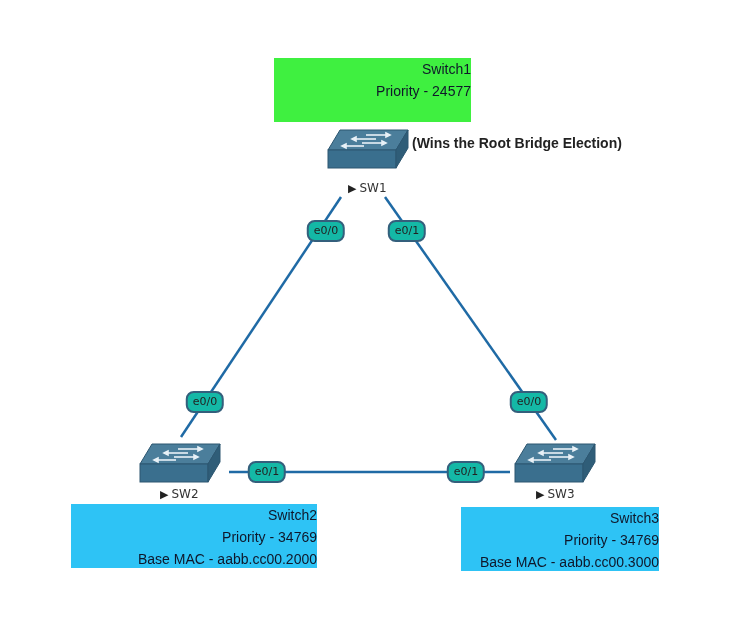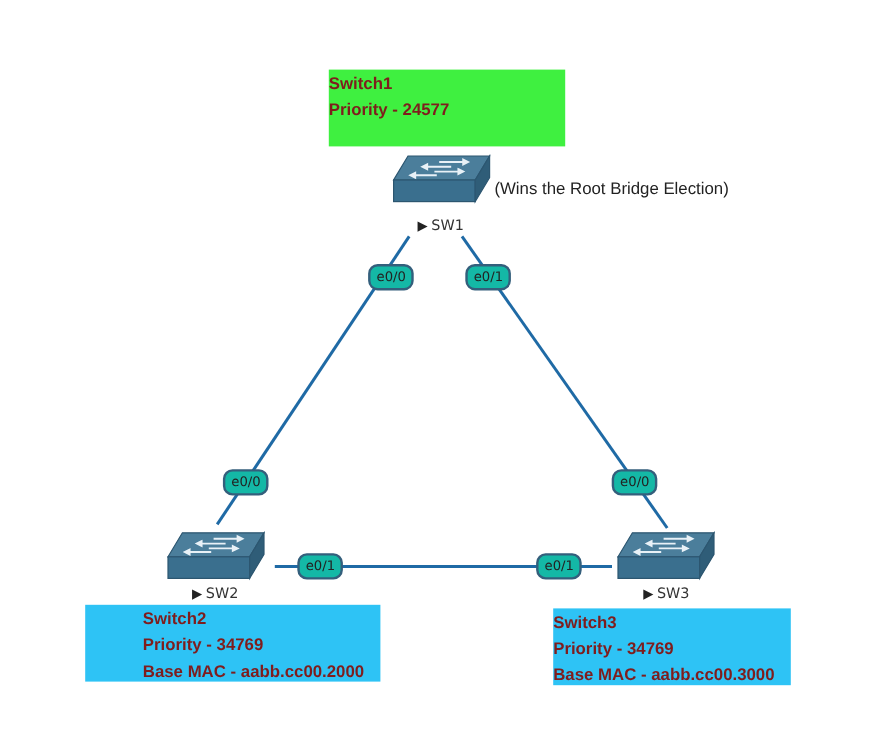--- a/index.html
+++ b/index.html
@@ -1,20 +1,20 @@
 <!DOCTYPE html>
 <html><head>
 <meta charset="utf-8">
 <style>
   html, body { margin: 0; padding: 0; background: #ffffff; }
   body { width: 730px; height: 626px; position: relative; overflow: hidden;
          font-family: "Liberation Sans", sans-serif; }
   #links { position: absolute; left: 0; top: 0; }
-  .info-box { position: absolute; text-align: left; font-weight: bold;
-              font-size: 14px; line-height: 22px; color: #7f1d1d; }
+  .info-box { position: absolute; text-align: right; font-weight: normal;
+              font-size: 14px; line-height: 22px; color: #0f172a; }
   .info-box div { white-space: nowrap; }
   .box-root { background: #3ff040; }
   .box-other { background: #2ec3f5; }
   .dev-label { position: absolute; font-family: "DejaVu Sans", sans-serif;
                font-size: 12px; color: #333; white-space: nowrap; }
   .dev-label .tri { font-size: 11px; color: #222; margin-right: 3px; }
   .port { position: absolute; height: 18px; padding: 0 5px; border: 2px solid #345f7c;
           border-radius: 8px; background: #14b8a6; font-family: "DejaVu Sans", sans-serif;
           font-size: 11px; line-height: 18px; color: #222; transform: translate(-50%, -50%);
           white-space: nowrap; }
@@ -46,21 +46,21 @@
       <polygon points="30,9 26,11 30,13"></polygon>
     <line x1="36" y1="15" x2="56" y2="15"></line>
       <polygon points="56,13 60,15 56,17"></polygon>
     <line x1="20" y1="18" x2="38" y2="18"></line>
       <polygon points="20,16 16,18 20,20"></polygon>
   </g>
 </svg>
 <div class="dev-label" style="left:348px; top:181px;">
   <span class="tri">▶</span><span>SW1</span>
 </div>
-<div class="note" style="left:412px; top:149px;">(Wins the Root Bridge Election)</div>
+<div class="note" style="left:412px; top:135px;font-weight:bold;">(Wins the Root Bridge Election)</div>
 
 <svg class="switch" style="left:138px; top:442px;" viewBox="0 0 84 42">
   <polygon points="14,2 82,2 70,22 2,22" fill="#4b7e9b" stroke="#2c5670" stroke-width="1"></polygon>
   <rect x="2" y="22" width="68" height="18" fill="#3a6f8e" stroke="#2c5670" stroke-width="1"></rect>
   <polygon points="70,22 82,2 82,20 70,40" fill="#2f5d78" stroke="#2c5670" stroke-width="1"></polygon>
   <g stroke="#e8f1f7" stroke-width="1.6" fill="#e8f1f7">
     <line x1="40" y1="7" x2="60" y2="7"></line>
       <polygon points="60,5 64,7 60,9"></polygon>
     <line x1="30" y1="11" x2="50" y2="11"></line>
       <polygon points="30,9 26,11 30,13"></polygon>

